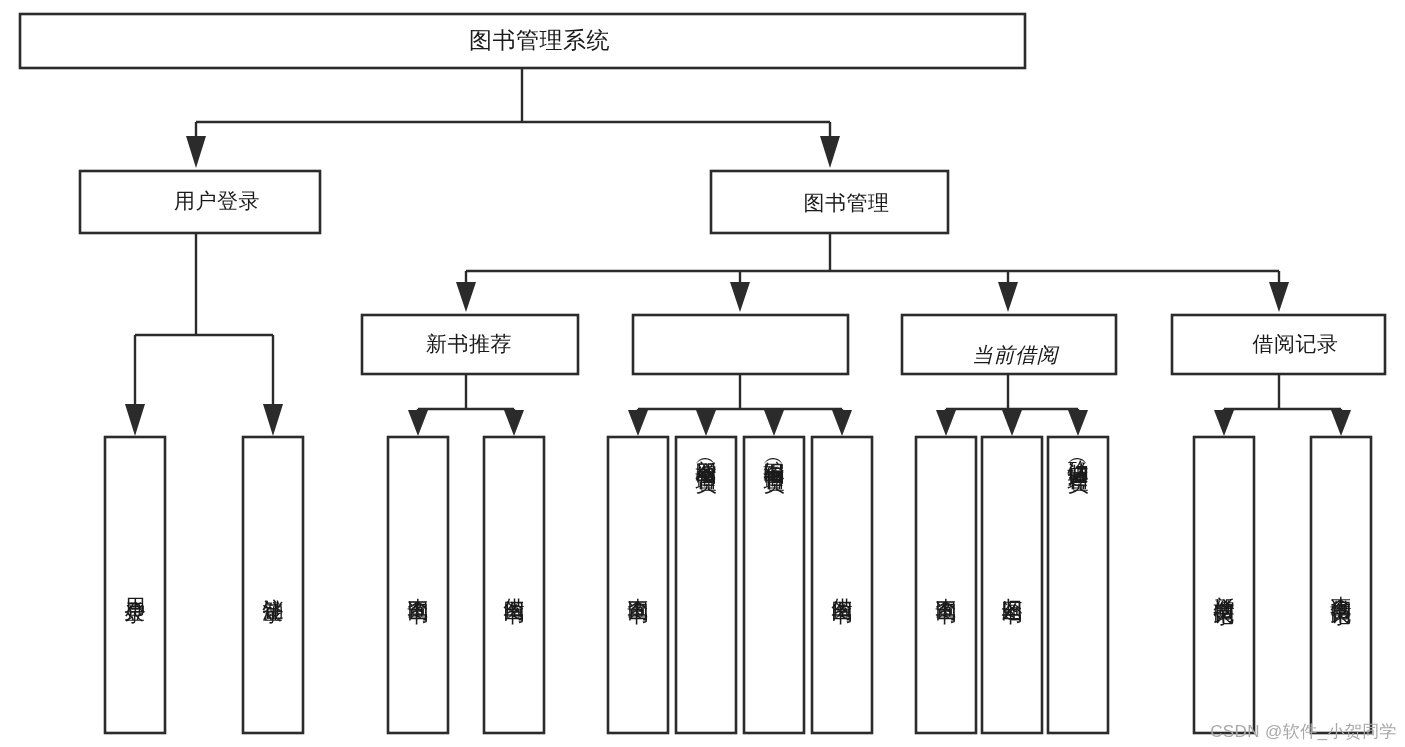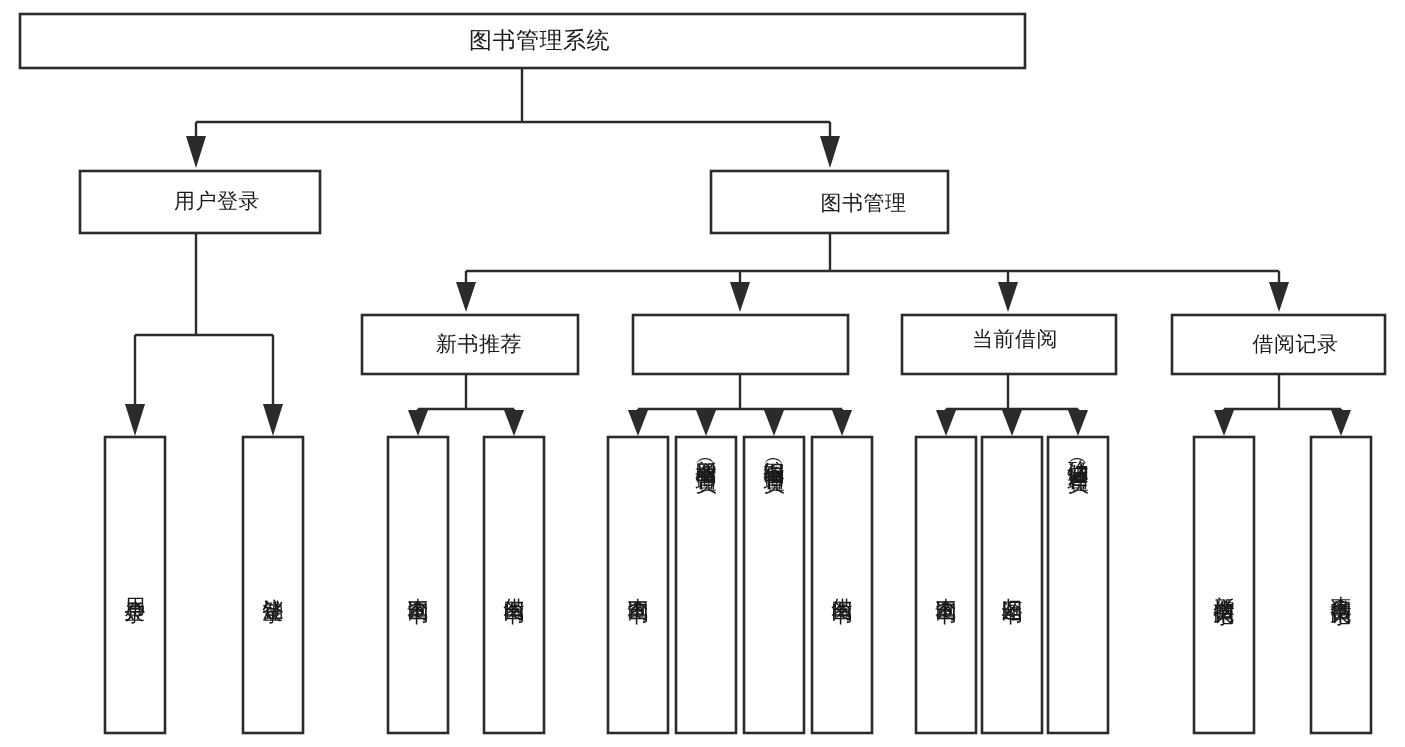--- a/index.html
+++ b/index.html
@@ -201,38 +201,39 @@
     <rect class="leaf-box" x="982" y="437" width="60" height="296"></rect>
     <rect class="leaf-box" x="1048" y="437" width="60" height="296"></rect>
 
     <rect class="leaf-box" x="1194" y="437" width="60" height="296"></rect>
     <rect class="leaf-box" x="1311" y="437" width="60" height="296"></rect>
   </svg>
 
   <div class="node-label title-label" style="left:20px; top:14px; width:1005px; height:54px;">图书管理系统</div>
 
   <div class="node-label" style="left:80px; top:171px; width:240px; height:62px;">用户登录</div>
-  <div class="node-label" style="left:728px; top:171px; width:237px; height:66px;">图书管理</div>
-
-  <div class="node-label" style="left:354px; top:315px; width:216px; height:59px;">新书推荐</div>
-  <div class="node-label" style="left:902px; top:310px; width:192px; height:59px;">当前借阅</div>
+  <div class="node-label" style="left:711px; top:171px; width:237px; height:66px;">图书管理</div>
+
+  <div class="node-label" style="left:344px; top:315px; width:216px; height:59px;">新书推荐</div>
+  <div class="node-label" style="left:902px; top:326px; width:192px; height:59px;font-style:italic;">当前借阅</div>
   <div class="node-label" style="left:1172px; top:315px; width:213px; height:59px;">借阅记录</div>
 
   <div class="leaf-label" style="left:105px; top:437px; width:60px; height:296px;">用户登录</div>
   <div class="leaf-label" style="left:243px; top:437px; width:60px; height:296px;">注销登录</div>
 
   <div class="leaf-label" style="left:388px; top:437px; width:60px; height:296px;">查询图书</div>
   <div class="leaf-label" style="left:484px; top:437px; width:60px; height:296px;">借阅图书</div>
 
   <div class="leaf-label" style="left:608px; top:437px; width:60px; height:296px;">查询图书</div>
   <div class="leaf-label" style="left:676px; top:437px; width:60px; height:296px; justify-content:flex-start; padding-top:6px; box-sizing:border-box;">新增图书（管理员）</div>
   <div class="leaf-label" style="left:744px; top:437px; width:60px; height:296px; justify-content:flex-start; padding-top:6px; box-sizing:border-box;">编辑图书（管理员）</div>
   <div class="leaf-label" style="left:812px; top:437px; width:60px; height:296px;">借阅图书</div>
 
   <div class="leaf-label" style="left:916px; top:437px; width:60px; height:296px;">查询图书</div>
   <div class="leaf-label" style="left:982px; top:437px; width:60px; height:296px;">归还图书</div>
   <div class="leaf-label" style="left:1048px; top:437px; width:60px; height:296px; justify-content:flex-start; padding-top:6px; box-sizing:border-box;">确认归还（管理员）</div>
 
   <div class="leaf-label" style="left:1194px; top:437px; width:60px; height:296px;">新增借阅记录</div>
   <div class="leaf-label" style="left:1311px; top:437px; width:60px; height:296px;">查询借阅记录</div>
 
+  <div class="watermark">CSDN @软件_小贺同学</div>
 
 </div>
 
 </body></html>

